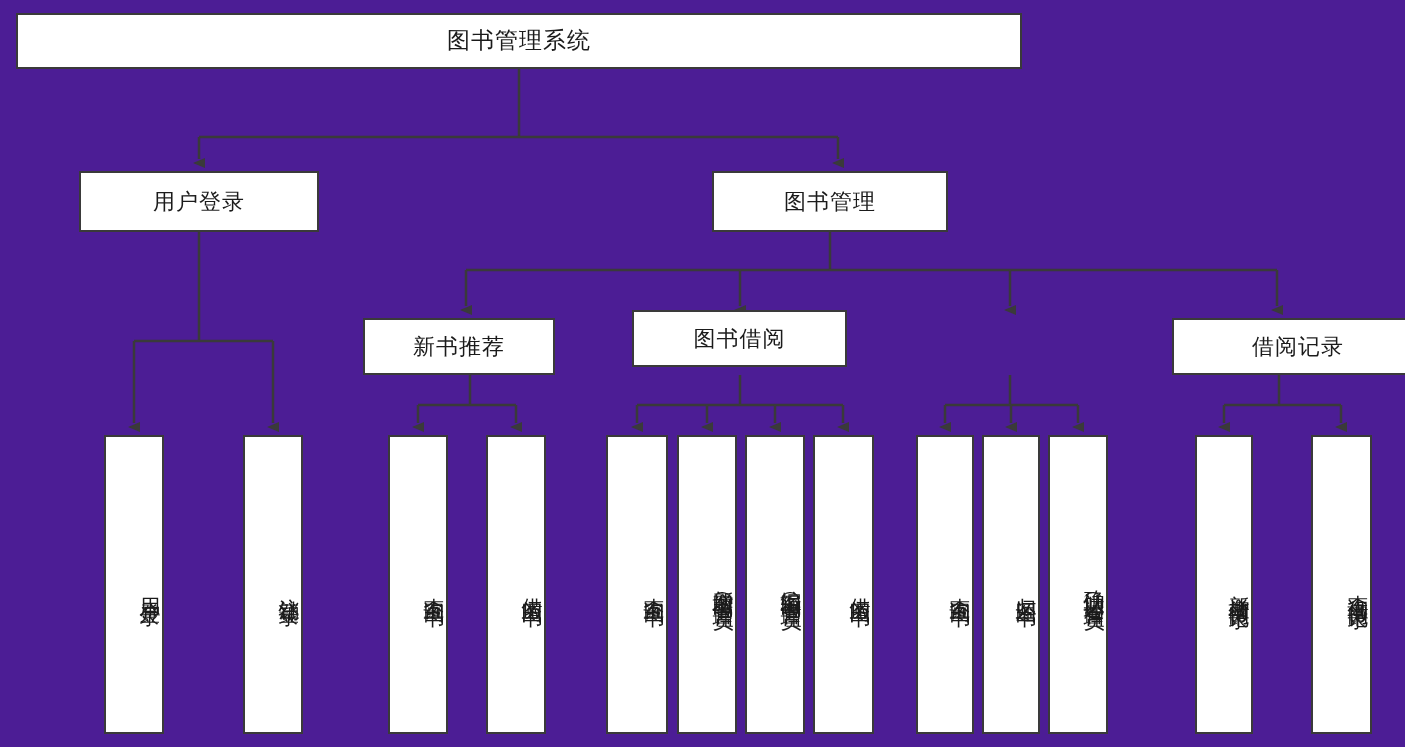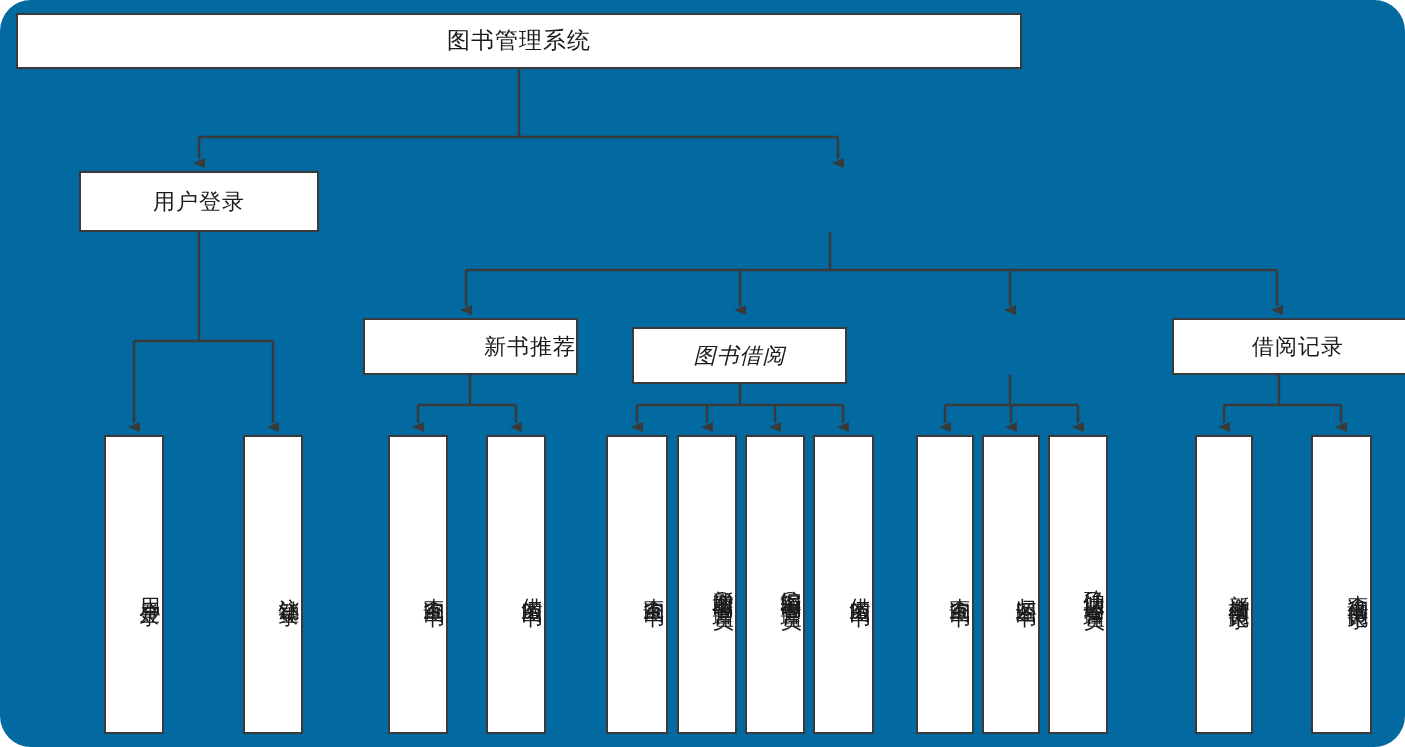--- a/index.html
+++ b/index.html
@@ -7,23 +7,22 @@
     padding: 0;
     background: #ffffff;
   }
   body {
     font-family: "DejaVu Sans", "Liberation Sans", sans-serif;
   }
   #canvas {
     position: relative;
     width: 1405px;
     height: 747px;
-    background: #0369a1;
+    background: #4c1d95;
     overflow: hidden;
-    border-radius: 31px;
   }
   .node {
     position: absolute;
     box-sizing: border-box;
     border: 2.5px solid #3a3a3a;
     background: #ffffff;
     display: flex;
     align-items: center;
     justify-content: center;
     color: #1b1b1b;
@@ -122,25 +121,28 @@
     </g>
   </svg>
 
   <div class="node horiz root" style="left:16px;top:13px;width:1006px;height:56px;">
     <span>图书管理系统</span>
   </div>
 
   <div class="node horiz" style="left:79px;top:171px;width:240px;height:61px;">
     <span>用户登录</span>
   </div>
+  <div class="node horiz" style="left:712px;top:171px;width:236px;height:61px;">
+    <span>图书管理</span>
+  </div>
 
-  <div class="node horiz" style="left:363px;top:318px;width:215px;height:57px;justify-content:flex-end;">
+  <div class="node horiz" style="left:363px;top:318px;width:192px;height:57px;">
     <span>新书推荐</span>
   </div>
-  <div class="node horiz" style="left:632px;top:327px;width:215px;height:57px;font-style:italic;">
+  <div class="node horiz" style="left:632px;top:310px;width:215px;height:57px;">
     <span>图书借阅</span>
   </div>
   <div class="node horiz" style="left:1172px;top:318px;width:252px;height:57px;">
     <span>借阅记录</span>
   </div>
 
   <div class="node vert" style="left:104px;top:435px;width:60px;height:299px;">
     <span class="vtext">用户登录</span>
   </div>
   <div class="node vert" style="left:243px;top:435px;width:60px;height:299px;">

